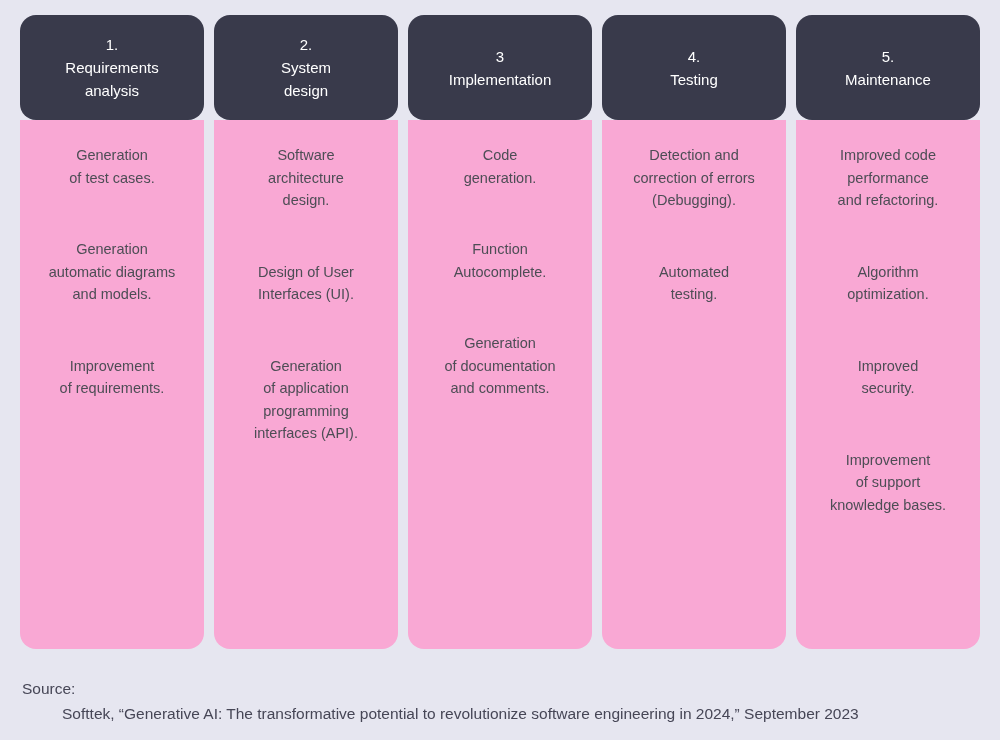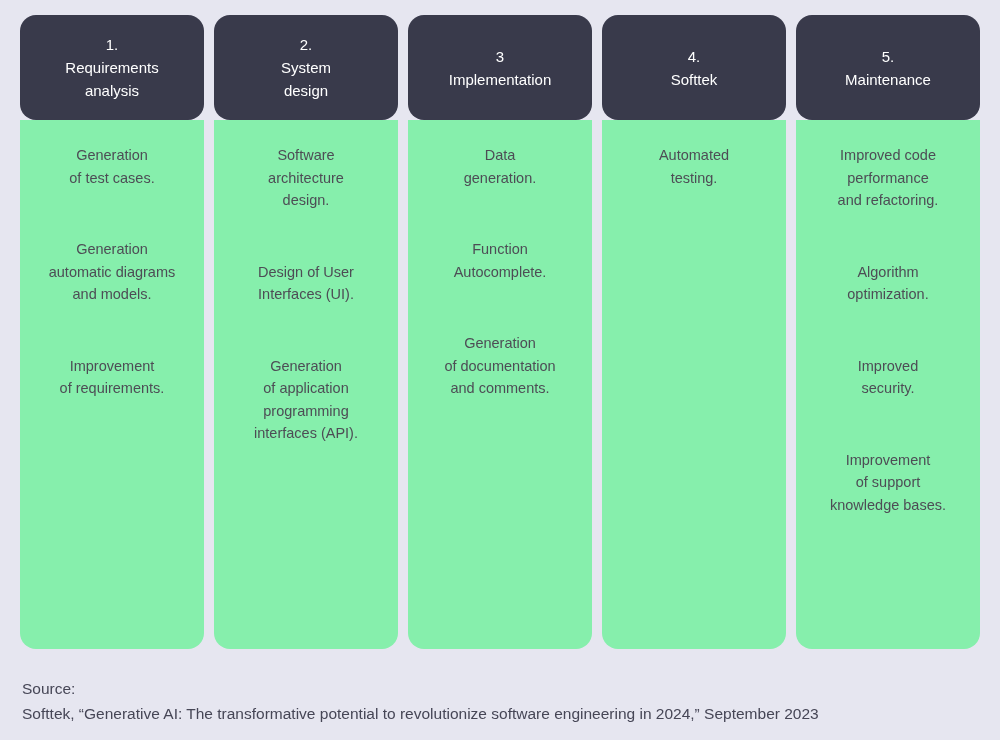--- a/index.html
+++ b/index.html
@@ -64,21 +64,21 @@
   .col-header .title {
     font-size: 15px;
     line-height: 23px;
     font-weight: 400;
     color: #ffffff;
     text-align: center;
     white-space: pre-line;
   }
 
   .col-body {
-    background: #86efac;
+    background: #f9a8d4;
     border-radius: 0 0 16px 16px;
     flex: 1 1 auto;
     margin-top: 0;
     box-sizing: border-box;
     padding: 24px 6px 10px 6px;
     display: flex;
     flex-direction: column;
   }
 
   .item {
@@ -93,21 +93,21 @@
   .footer {
     position: absolute;
     left: 22px;
     top: 676px;
     width: 960px;
     color: #464656;
     font-size: 15.5px;
     line-height: 25px;
   }
   .footer .src-label { display: block; }
-  .footer .src-text { display: block; white-space: pre-wrap; }
+  .footer .src-text { display: block; white-space: pre-wrap; margin-left: 40px; }
 </style>
 </head>
 <body>
 
 <div class="board">
 
   <div class="columns">
 
     <div class="column">
       <div class="col-header">
@@ -144,36 +144,39 @@
 interfaces (API).</div>
       </div>
     </div>
 
     <div class="column">
       <div class="col-header">
         <div class="num">3</div>
         <div class="title">Implementation</div>
       </div>
       <div class="col-body">
-        <div class="item">Data
+        <div class="item">Code
 generation.</div>
         <div class="item">Function
 Autocomplete.</div>
         <div class="item">Generation
 of documentation
 and comments.</div>
       </div>
     </div>
 
     <div class="column">
       <div class="col-header">
         <div class="num">4.</div>
-        <div class="title">Softtek</div>
-      </div>
-      <div class="col-body">
+        <div class="title">Testing</div>
+      </div>
+      <div class="col-body">
+        <div class="item">Detection and
+correction of errors
+(Debugging).</div>
         <div class="item">Automated
 testing.</div>
       </div>
     </div>
 
     <div class="column">
       <div class="col-header">
         <div class="num">5.</div>
         <div class="title">Maintenance</div>
       </div>

